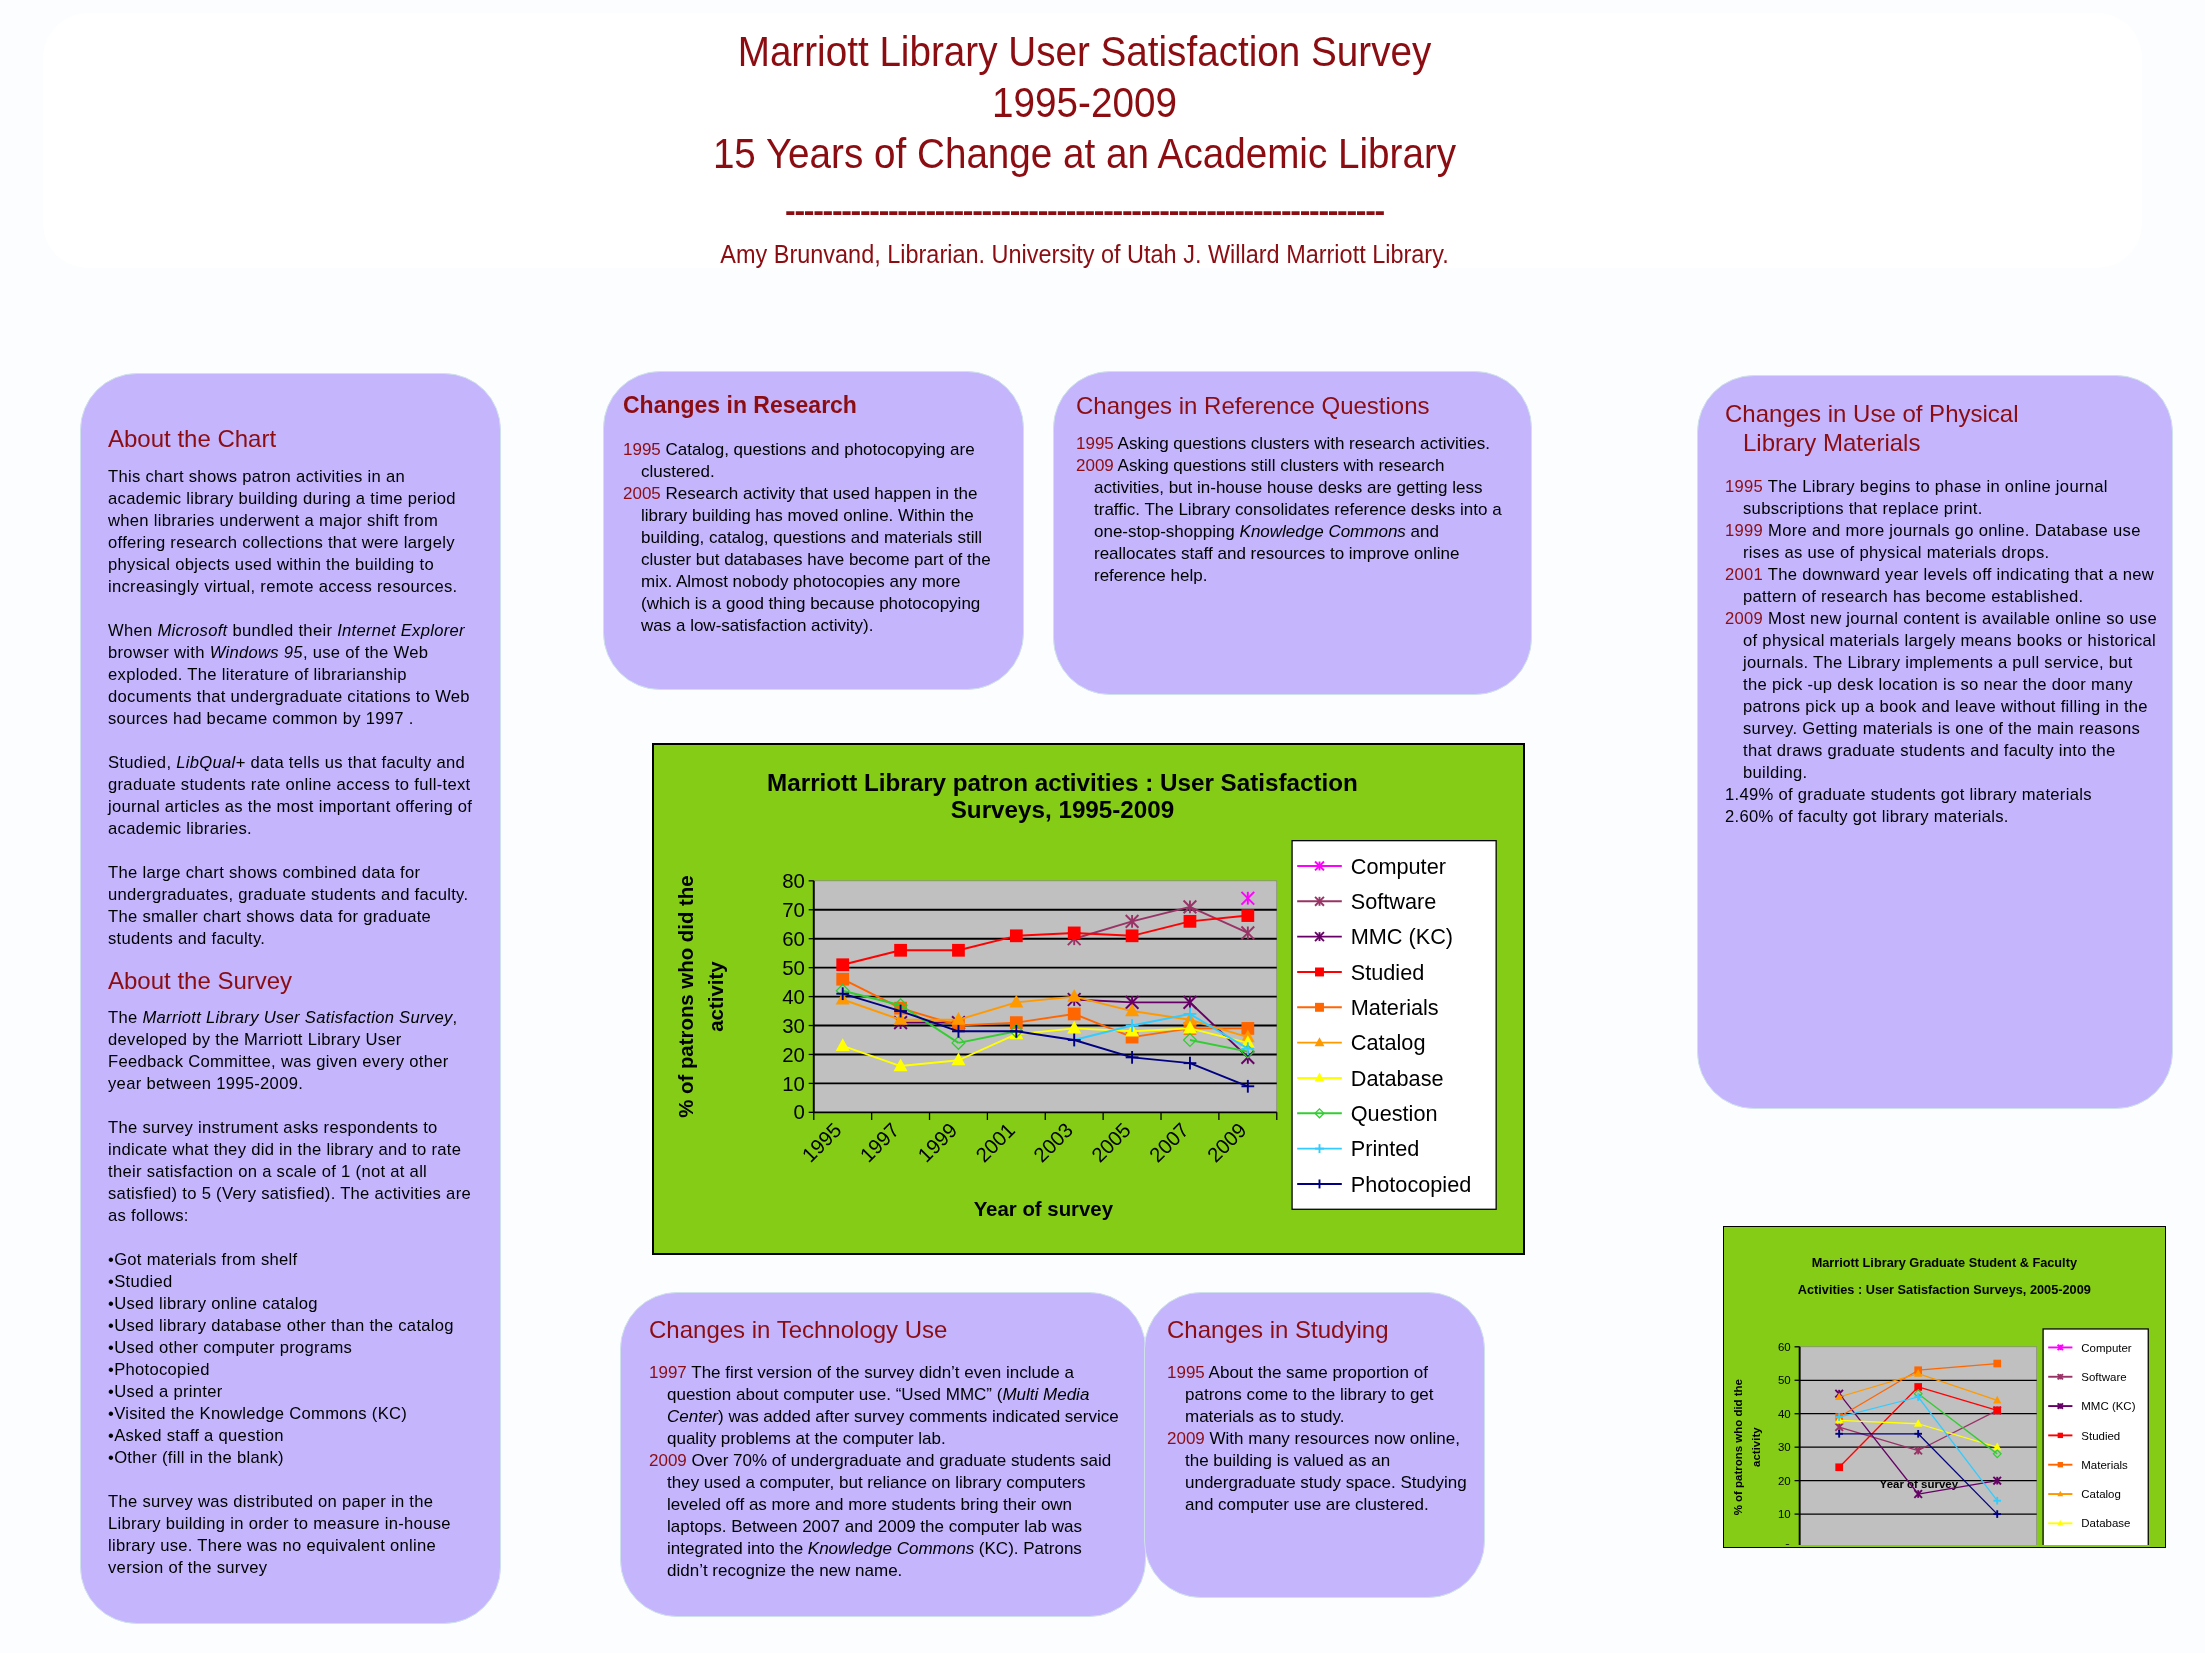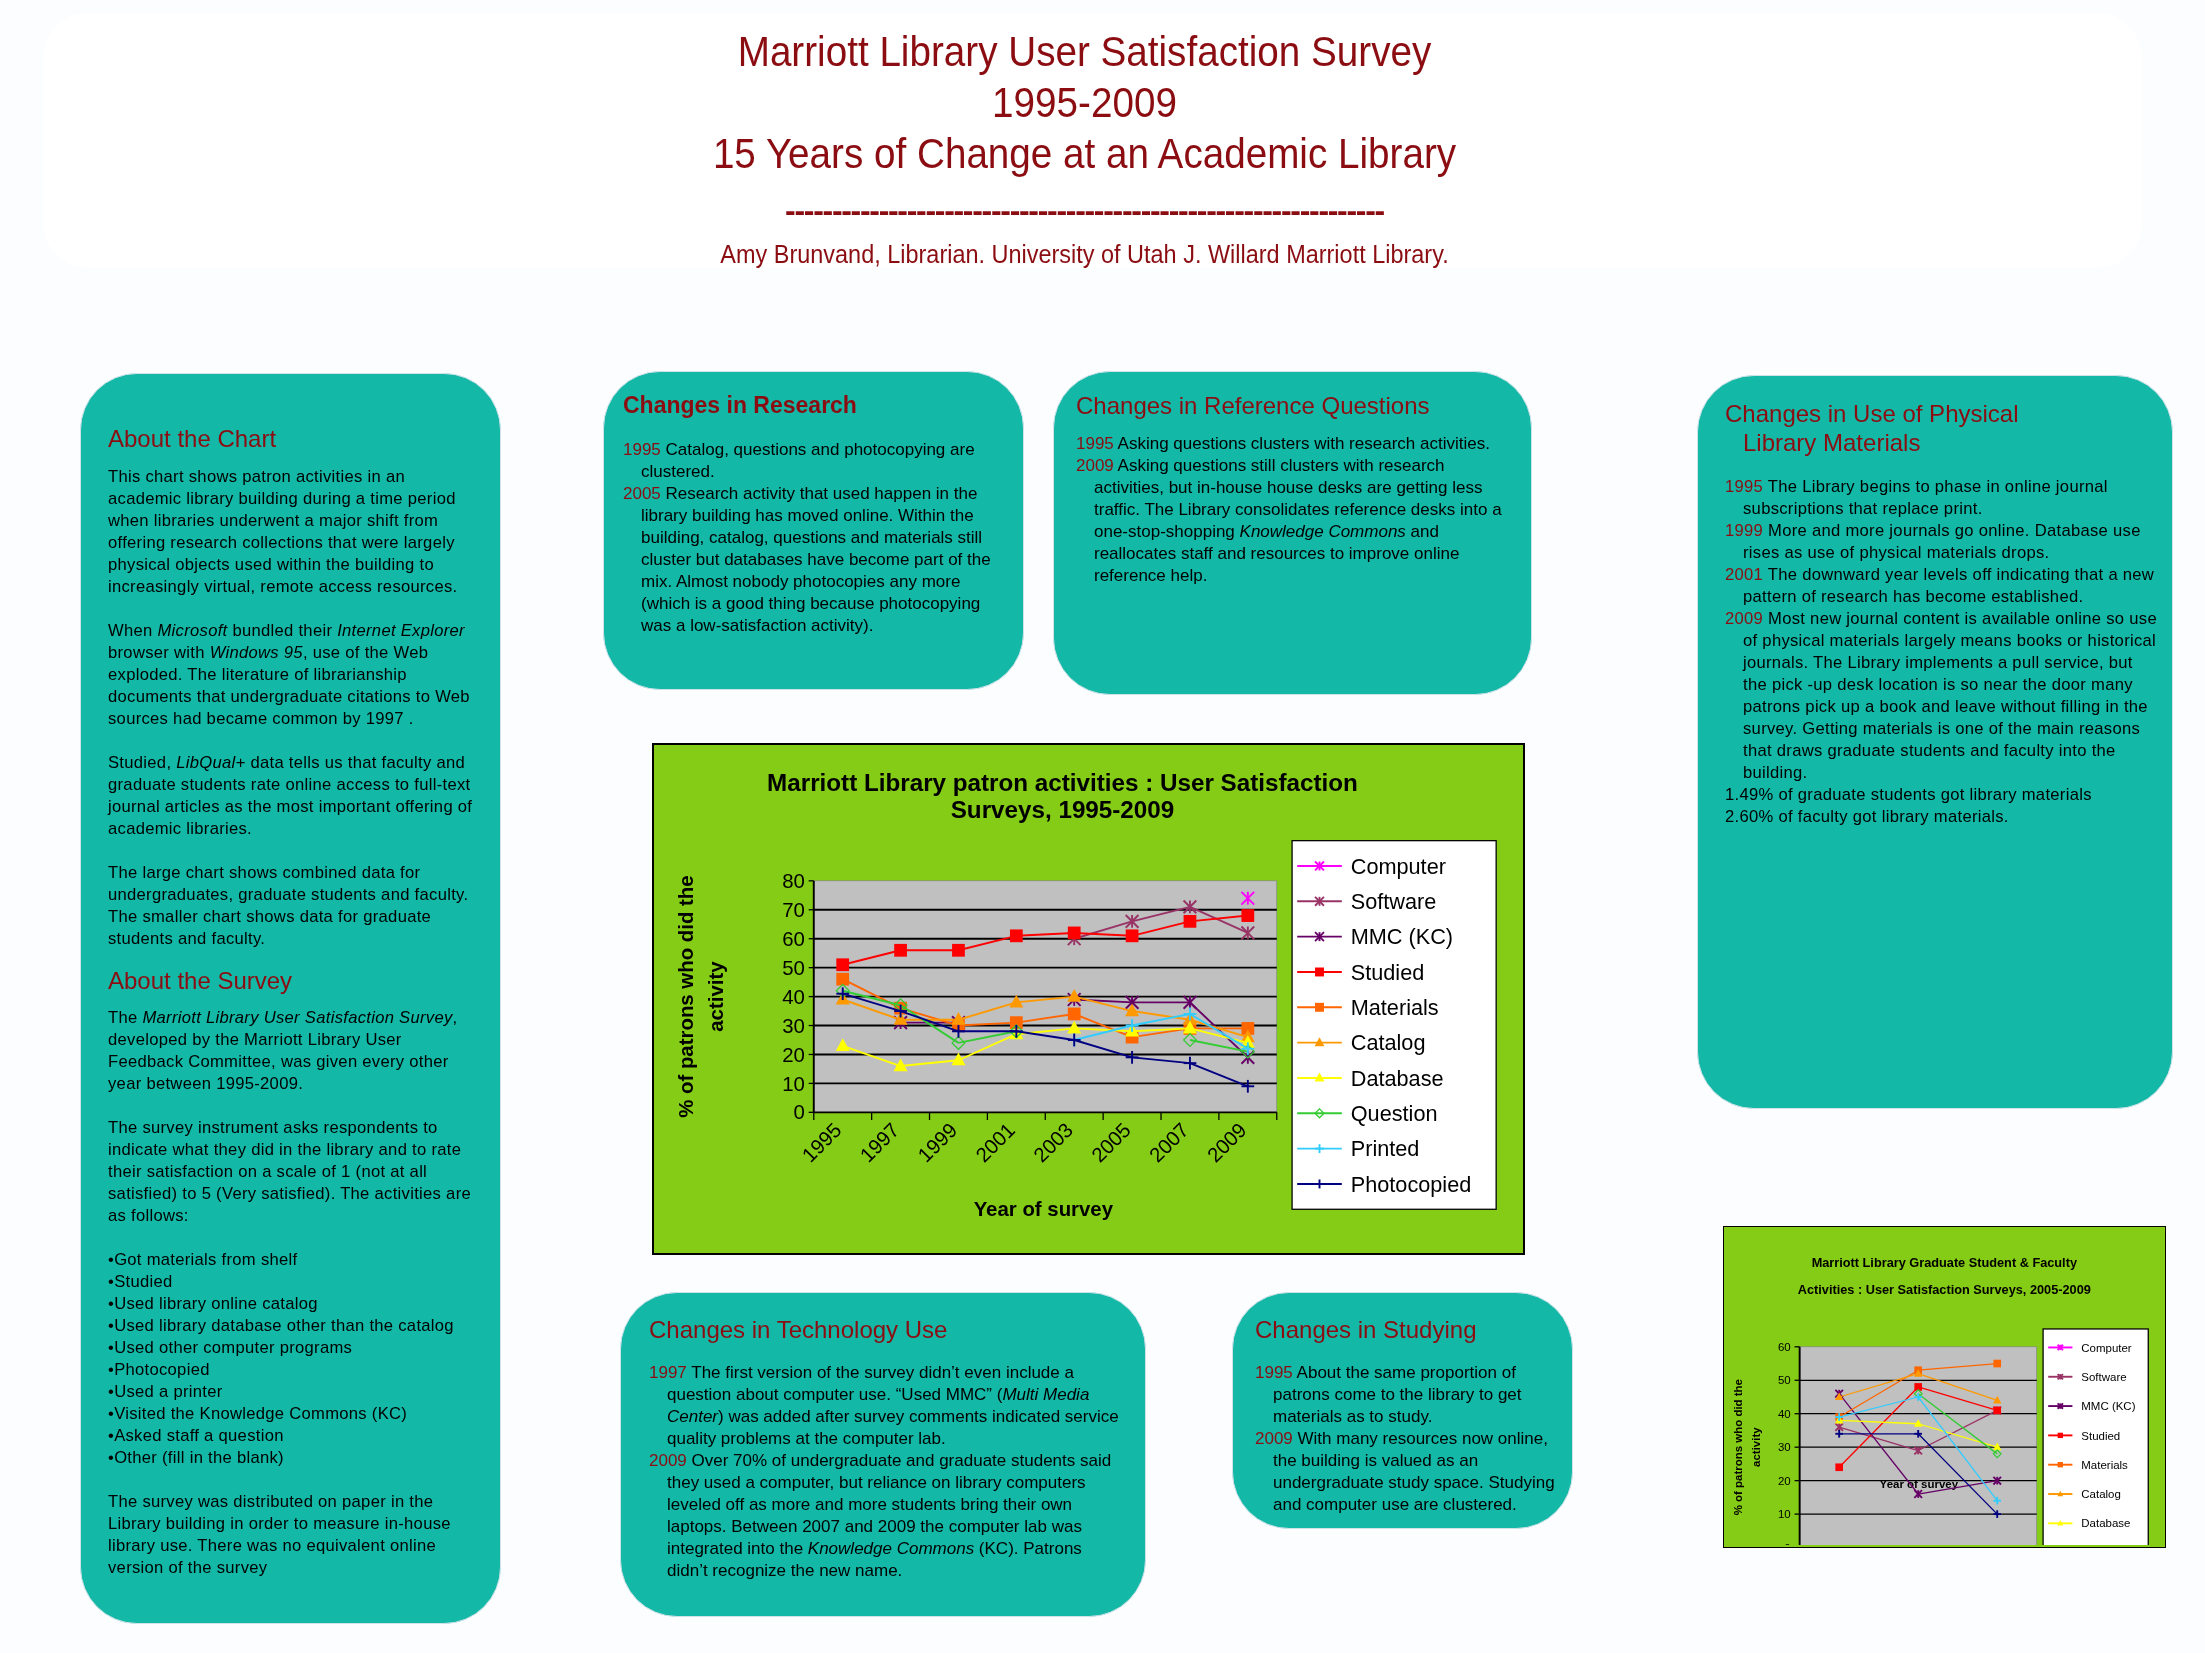--- a/index.html
+++ b/index.html
@@ -15,21 +15,21 @@
   }
   .title-block {
     position:absolute; left:574px; top:25.5px; width:1021px; text-align:center;
     font-family:"Liberation Sans", sans-serif; color:#8b0d12;
   }
   .title-line { font-size:42px; line-height:51px; transform:scaleX(0.92); }
   .title-dash { font-size:32px; font-weight:bold; letter-spacing:-1.3px; line-height:38px; margin-top:12.8px; overflow:hidden; white-space:nowrap; }
   .title-author { font-size:25.5px; line-height:36px; margin-top:6.4px; transform:scaleX(0.92); }
 
   .panel {
-    position:absolute; background:#14b8a6; border:1.3px solid #cfe2ea; border-radius:57px;
+    position:absolute; background:#c4b5fd; border:1.3px solid #cfe2ea; border-radius:57px;
     box-sizing:border-box;
   }
   .panel h2 {
     margin:0; font-weight:normal; color:#8b0d12; font-size:24px; line-height:29px;
   }
   .panel p { margin:0; }
   .body-wide { font-size:16.6px; line-height:22px; letter-spacing:0.3px; }
   .body-narrow { font-size:17px; line-height:22px; }
   .entry { margin-bottom:22px; padding-left:18px; text-indent:-18px; }
   .yr { color:#8b0d12; }
@@ -348,21 +348,21 @@
 </div>
 
 <div class="panel" style="left:620px; top:1292px; width:526px; height:325px; padding:22px 19px 0 28px;">
   <h2>Changes in Technology Use</h2>
   <div class="body-narrow" style="margin-top:18px;">
     <p class="entry"><span class="yr">1997</span><span> The first version of the survey didn’t even include a question about computer use. “Used MMC”  (</span><i>Multi Media Center</i><span>) was added after survey comments indicated service quality problems at the computer lab.</span></p>
     <p class="entry"><span class="yr">2009</span><span>  Over 70% of undergraduate and graduate students said they used a computer, but reliance on library computers leveled off as more and more students bring their own laptops. Between 2007 and 2009 the computer lab was integrated into the </span><i>Knowledge Commons</i><span> (KC). Patrons didn’t recognize the new name.</span></p>
   </div>
 </div>
 
-<div class="panel" style="left:1232px; top:1292px; width:341px; height:237px; padding:22px 1px 0 22px;">
+<div class="panel" style="left:1144px; top:1292px; width:341px; height:306px; padding:22px 1px 0 22px;">
   <h2>Changes in Studying</h2>
   <div class="body-narrow" style="margin-top:18px;">
     <p class="entry"><span class="yr">1995</span><span>  About the same proportion of patrons come to the library to get materials as to study.</span></p>
     <p class="entry"><span class="yr">2009</span><span>  With many resources now online, the building is valued as an undergraduate study space. Studying and computer use are clustered.</span></p>
   </div>
 </div>
 
 <div class="chart-frame" style="left:1723px; top:1226px; width:443px; height:322px; border-width:1.9px;">
   <svg id="smallChart" width="440" height="318" viewBox="0 0 689 499">
       <text x="345" y="62" text-anchor="middle" font-size="20" font-weight="bold">Marriott Library Graduate Student &amp; Faculty</text>

